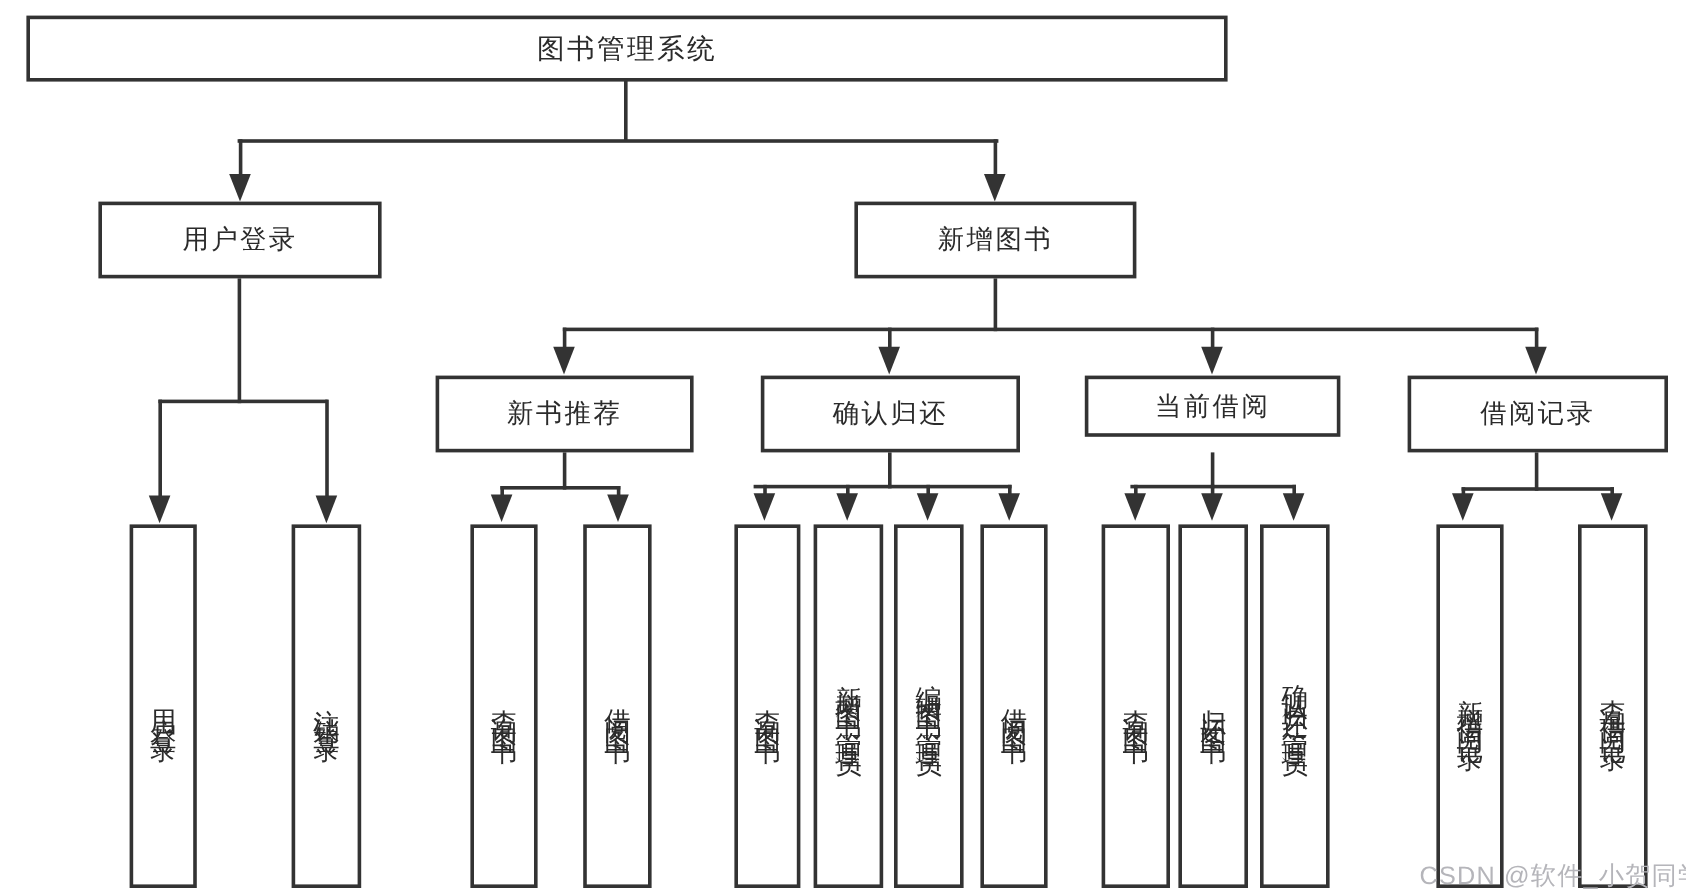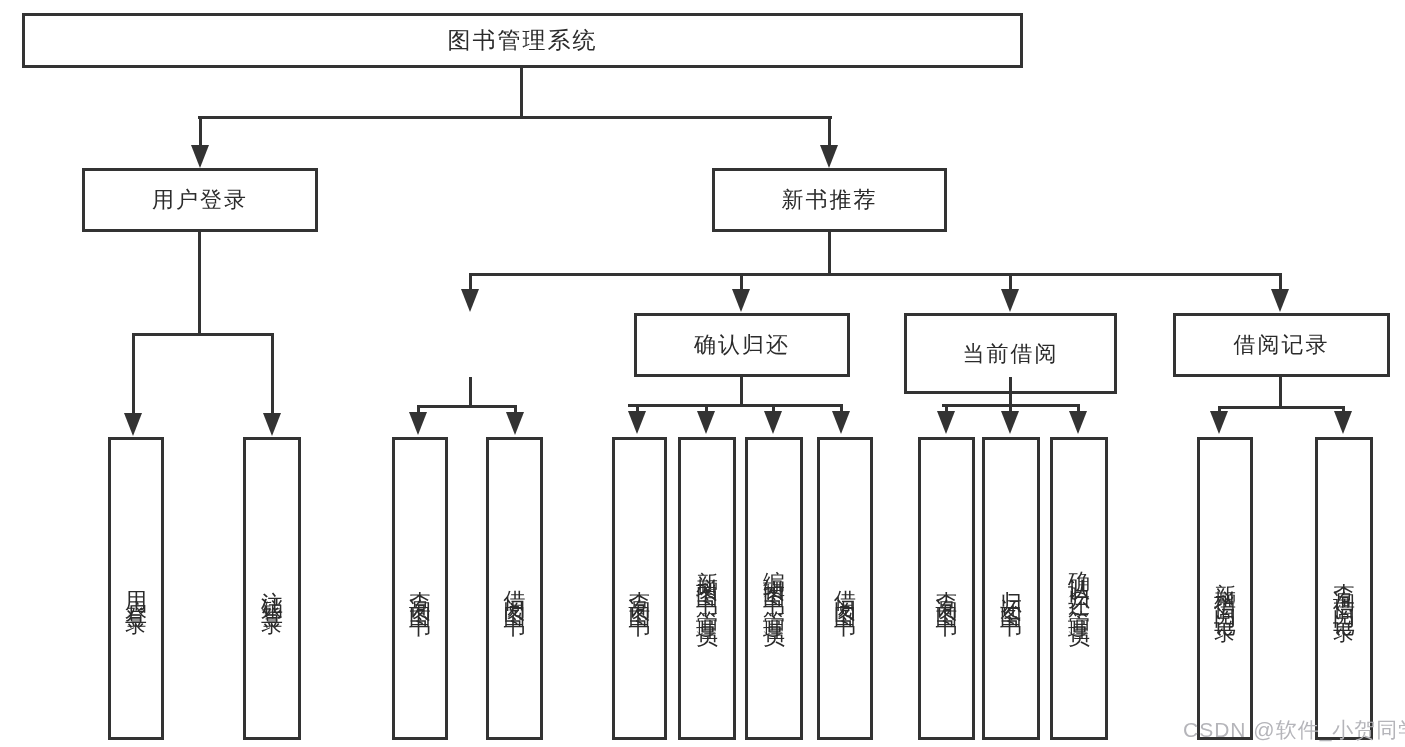--- a/index.html
+++ b/index.html
@@ -48,45 +48,48 @@
   <div class="hline" style="left:198px;top:116px;width:634px;"></div>
   <div class="vline" style="left:199px;top:116px;height:32px;"></div>
   <div class="arrowhead" style="left:191px;top:145px;"></div>
   <div class="vline" style="left:828px;top:116px;height:32px;"></div>
   <div class="arrowhead" style="left:820px;top:145px;"></div>
 
   <div class="node" style="left:82px;top:168px;width:236px;height:64px;">
     <span>用户登录</span>
   </div>
   <div class="node" style="left:712px;top:168px;width:235px;height:64px;">
-    <span>新书推荐</span>
+    <span>新增图书</span>
   </div>
 
   <div class="vline" style="left:198px;top:232px;height:104px;"></div>
   <div class="hline" style="left:132px;top:333px;width:141px;"></div>
   <div class="vline" style="left:132px;top:333px;height:81px;"></div>
   <div class="arrowhead" style="left:124px;top:413px;"></div>
   <div class="vline" style="left:271px;top:333px;height:81px;"></div>
   <div class="arrowhead" style="left:263px;top:413px;"></div>
 
   <div class="vline" style="left:828px;top:232px;height:44px;"></div>
   <div class="hline" style="left:469px;top:273px;width:813px;"></div>
   <div class="vline" style="left:469px;top:273px;height:18px;"></div>
   <div class="arrowhead" style="left:461px;top:289px;"></div>
   <div class="vline" style="left:740px;top:273px;height:18px;"></div>
   <div class="arrowhead" style="left:732px;top:289px;"></div>
   <div class="vline" style="left:1009px;top:273px;height:18px;"></div>
   <div class="arrowhead" style="left:1001px;top:289px;"></div>
   <div class="vline" style="left:1279px;top:273px;height:18px;"></div>
   <div class="arrowhead" style="left:1271px;top:289px;"></div>
 
+  <div class="node" style="left:363px;top:313px;width:215px;height:64px;">
+    <span>新书推荐</span>
+  </div>
   <div class="node" style="left:634px;top:313px;width:216px;height:64px;">
     <span>确认归还</span>
   </div>
-  <div class="node" style="left:904px;top:313px;width:213px;height:81px;">
+  <div class="node" style="left:904px;top:313px;width:213px;height:51px;">
     <span>当前借阅</span>
   </div>
   <div class="node" style="left:1173px;top:313px;width:217px;height:64px;">
     <span>借阅记录</span>
   </div>
 
   <div class="vline" style="left:469px;top:377px;height:31px;"></div>
   <div class="hline" style="left:417px;top:405px;width:100px;"></div>
   <div class="vline" style="left:417px;top:405px;height:9px;"></div>
   <div class="arrowhead" style="left:409px;top:412px;"></div>

